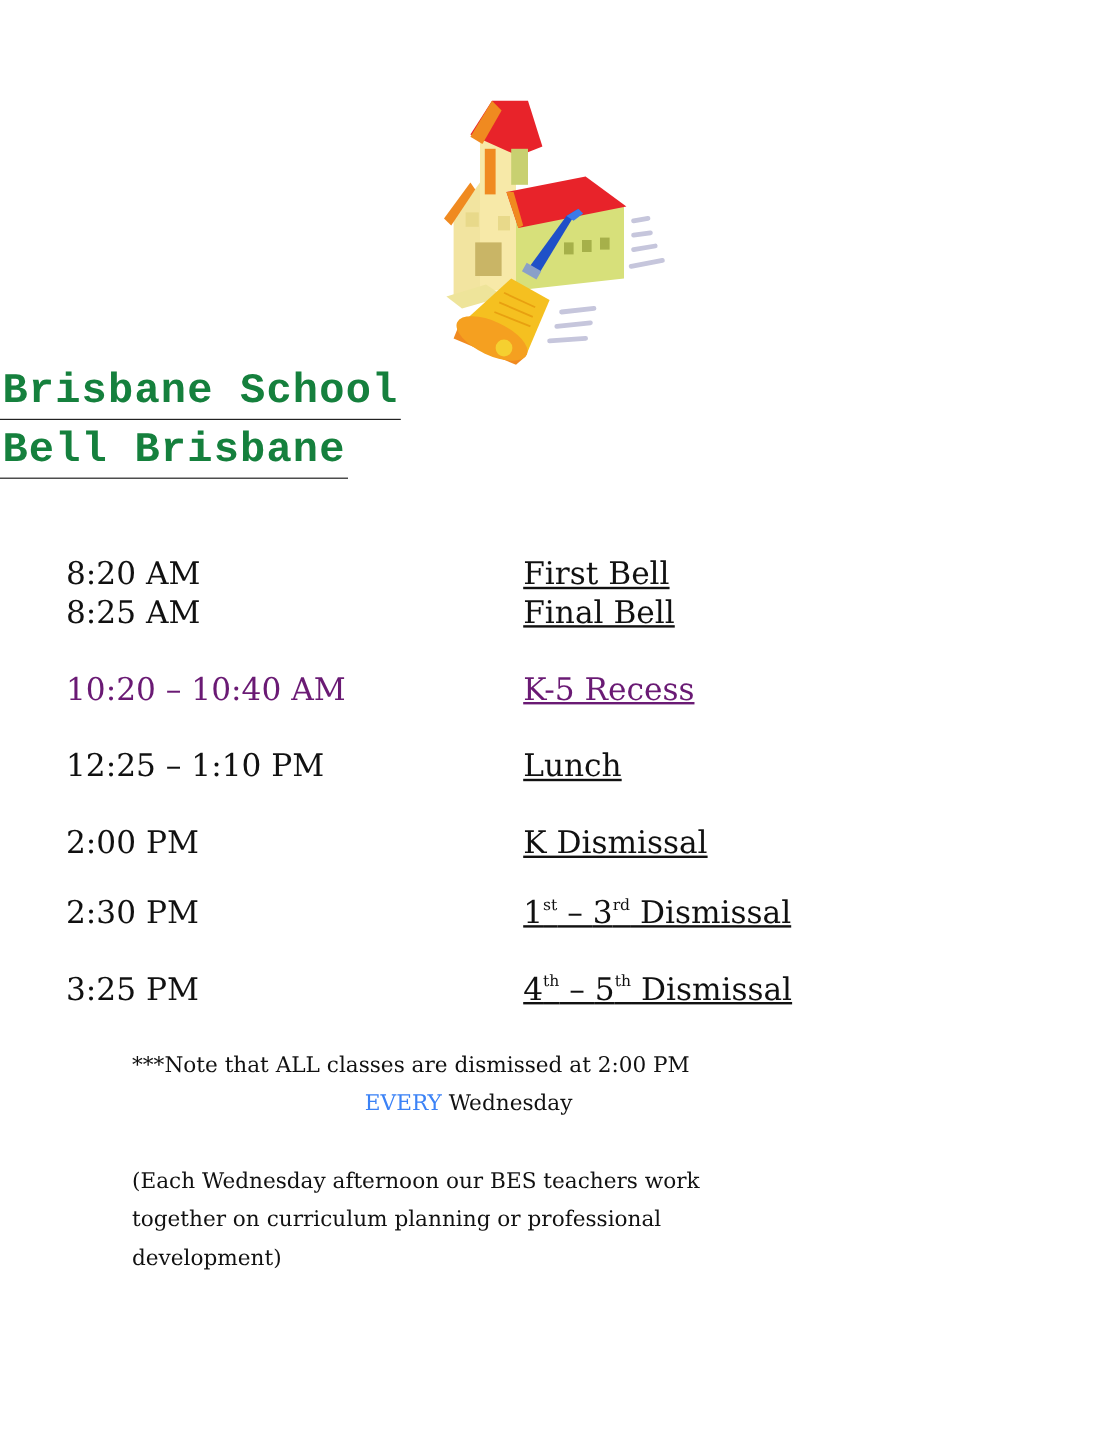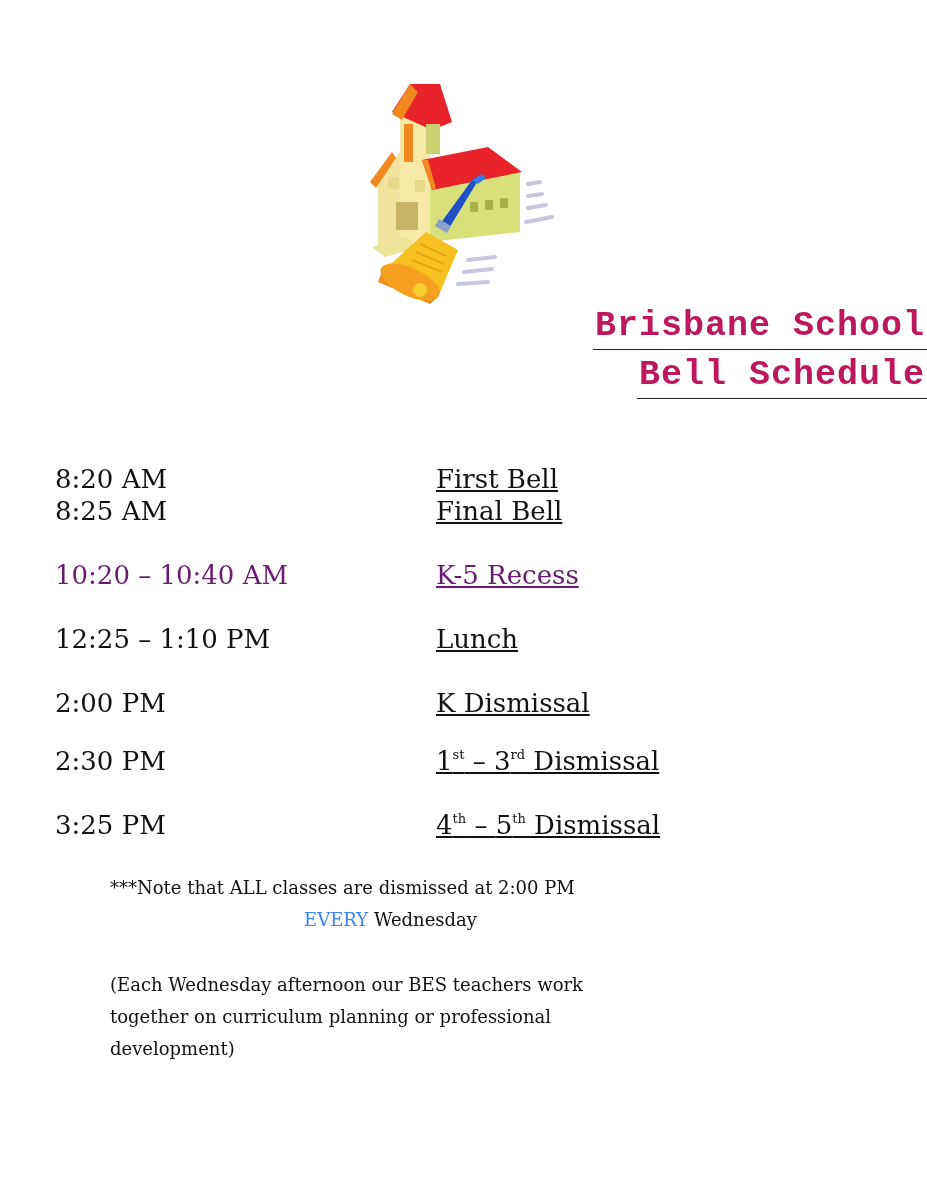--- a/index.html
+++ b/index.html
@@ -1,20 +1,20 @@
 <!DOCTYPE html>
 <html><head>
   <meta charset="utf-8">
   <style>
     html, body { margin:0; padding:0; }
     body { width:927px; height:1200px; background:#ffffff; position:relative; overflow:hidden;
       font-family:"DejaVu Serif", serif; color:#111; }
     .illus { position:absolute; left:360px; top:72px; width:210px; height:235px; }
-    .title { position:absolute; left:0; width:927px; text-align:right;
-      font-family:"Liberation Mono", monospace; font-weight:bold; font-size:35px; color:#be185d; letter-spacing:1px; }
+    .title { position:absolute; left:0; width:927px; text-align:left;
+      font-family:"Liberation Mono", monospace; font-weight:bold; font-size:35px; color:#15803d; letter-spacing:1px; }
     .title span { display:inline-block; border-bottom:1.5px solid #222; padding:0 2px 2px 2px; line-height:42px; }
     .t1 { top:305px; }
     .t2 { top:354px; }
     .row { position:absolute; left:0; width:927px; font-size:26px; line-height:32px; }
     .row .time { position:absolute; left:55px; white-space:nowrap; }
     .row .event { position:absolute; left:436px; white-space:nowrap;text-decoration:underline; }
     .row.purple { color:#6a1a74; }
     sup { font-size:13px; vertical-align:11px; line-height:0; }
     .note { position:absolute; left:110px; font-size:18px; line-height:32px; white-space:nowrap; }
     .red { color:#3b82f6; }
@@ -64,21 +64,21 @@
     <circle cx="60" cy="218" r="7" fill="#f5d030"></circle>
     <g stroke="#e8a010" stroke-width="1.5">
       <line x1="60" y1="172" x2="86" y2="184"></line>
       <line x1="56" y1="180" x2="84" y2="192"></line>
       <line x1="52" y1="188" x2="82" y2="200"></line>
     </g>
   </svg>
 </div>
 
 <div class="title t1"><span>Brisbane School</span></div>
-<div class="title t2"><span>Bell Schedule</span></div>
+<div class="title t2"><span>Bell Brisbane</span></div>
 
 <div class="row" style="top:463px;">
   <span class="time">8:20 AM</span>
   <span class="event">First Bell</span>
 </div>
 <div class="row" style="top:495px;">
   <span class="time">8:25 AM</span>
   <span class="event">Final Bell</span>
 </div>
 <div class="row purple" style="top:559px;">

